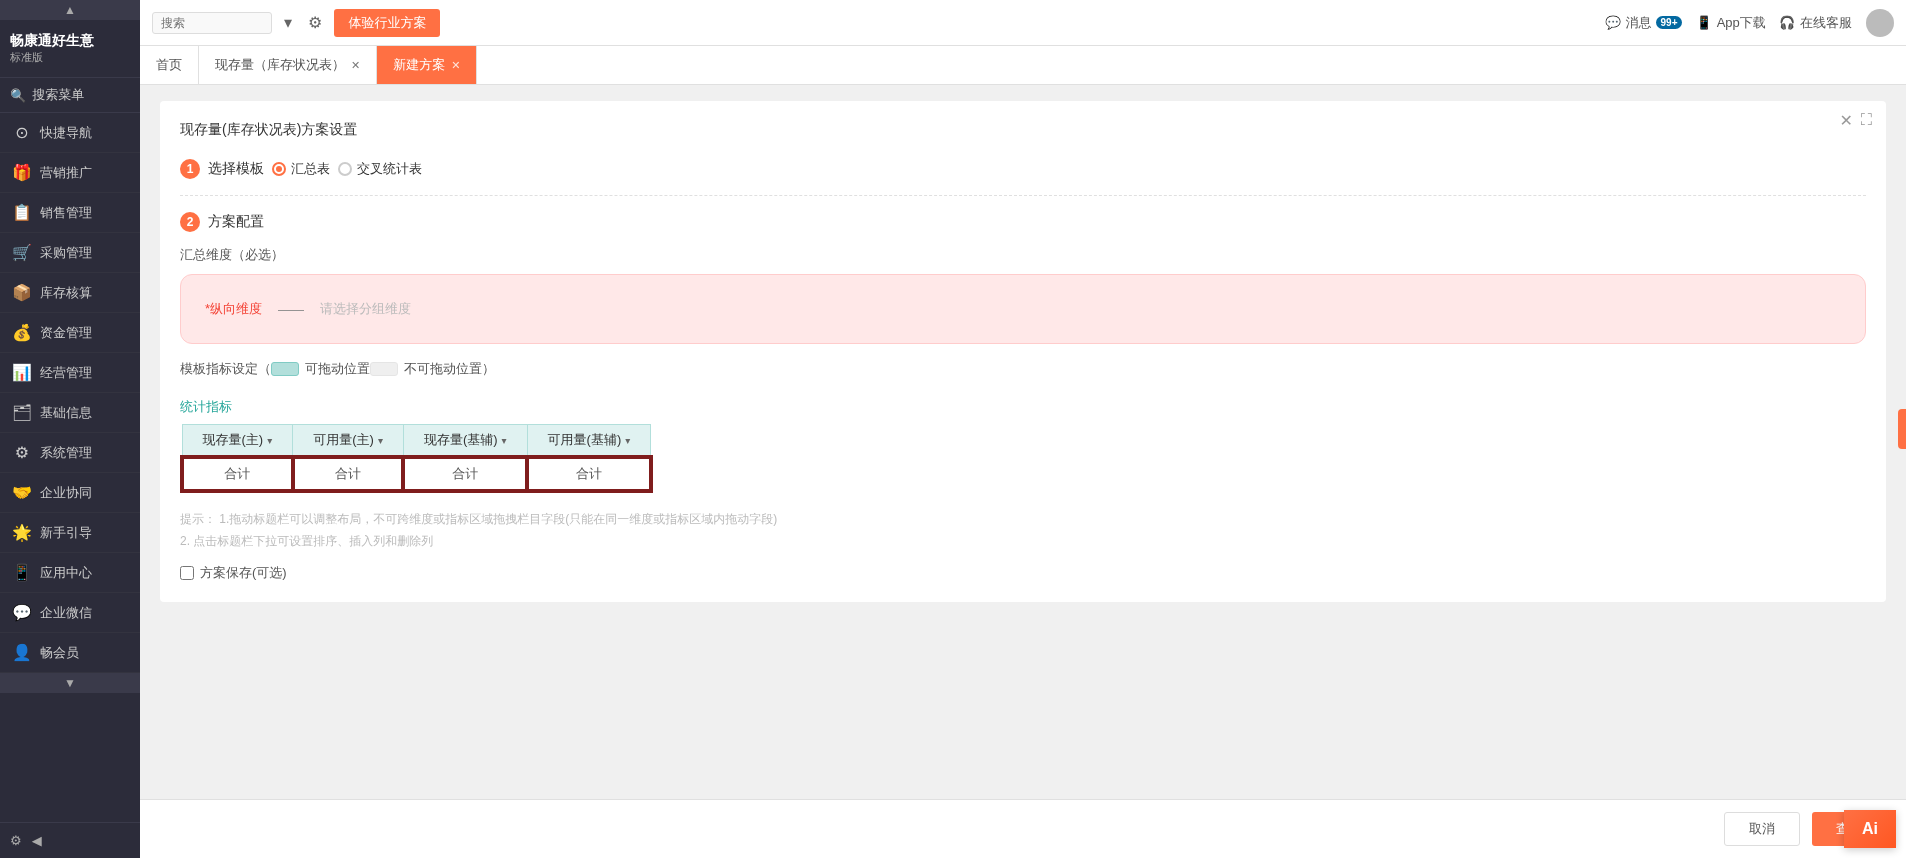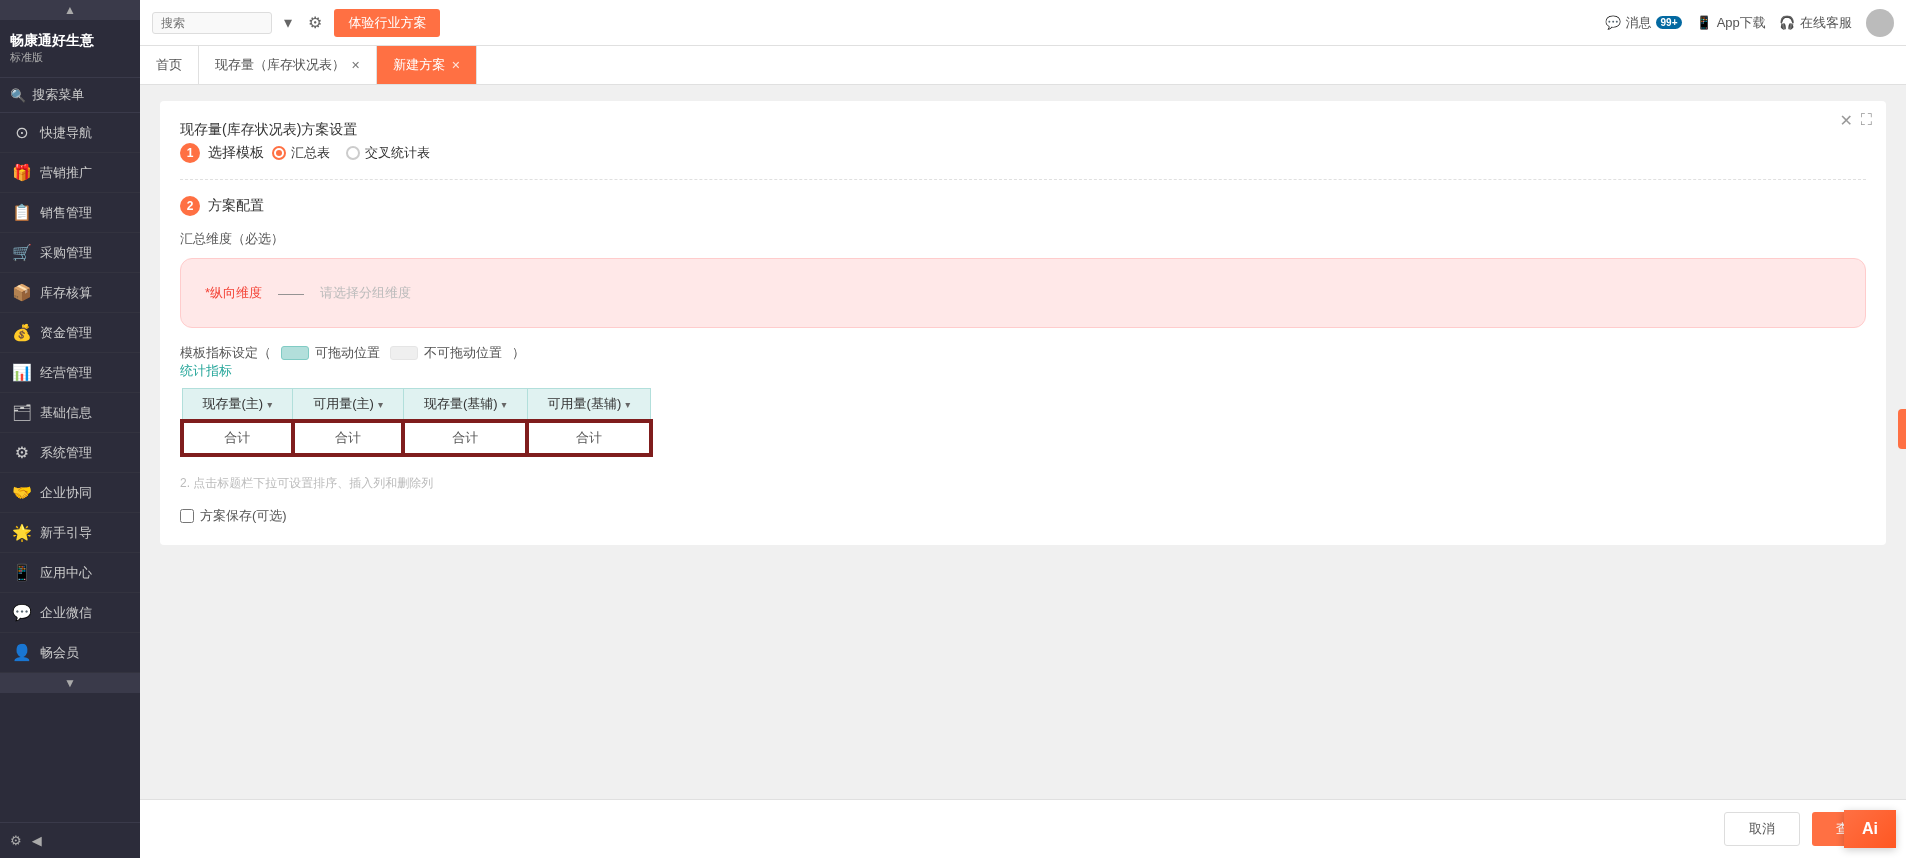--- a/index.html
+++ b/index.html
@@ -180,21 +180,21 @@
     .panel {
       background: #fff;
       border-radius: 4px;
       padding: 20px;
       position: relative;
     }
 
     .panel-title {
       font-size: 14px;
       color: #333;
-      margin-bottom: 4px;
+      margin-bottom: 20px;
     }
 
     
     .step-header {
       display: flex;
       align-items: center;
       gap: 8px;
       margin-bottom: 14px;
     }
     .step-number {
@@ -212,21 +212,21 @@
     }
     .step-label {
       font-size: 14px;
       color: #333;
       font-weight: 500;
     }
 
     .radio-group {
       display: flex;
       align-items: center;
-      gap: 16px;
+      gap: 8px;
     }
     .radio-item {
       display: flex;
       align-items: center;
       gap: 5px;
       cursor: pointer;
       font-size: 13px;
       color: #333;
     }
     .radio-circle {
@@ -283,24 +283,23 @@
     }
     .dimension-placeholder {
       color: #bbb;
       font-size: 13px;
     }
 
     
     .indicator-settings {
       display: flex;
       align-items: center;
-      gap: 10px;
       font-size: 13px;
       color: #555;
-      margin-bottom: 0;
+      margin-bottom: 20px;
     }
     .indicator-legend {
       display: flex;
       align-items: center;
       gap: 6px;
     }
     .legend-box {
       width: 28px;
       height: 14px;
       border-radius: 3px;
@@ -670,20 +669,21 @@
           <tr>
             <td>合计</td>
             <td>合计</td>
             <td>合计</td>
             <td>合计</td>
           </tr>
         </tbody>
       </table>
 
       <div class="hint-area">
+        <div>提示：  1.拖动标题栏可以调整布局，不可跨维度或指标区域拖拽栏目字段(只能在同一维度或指标区域内拖动字段)</div>
         <div>         2. 点击标题栏下拉可设置排序、插入列和删除列</div>
       </div>
 
       <div class="save-option">
         <input type="checkbox" class="save-checkbox" style="">
         <span>方案保存(可选)</span>
       </div>
     </div>
   </div>
 

